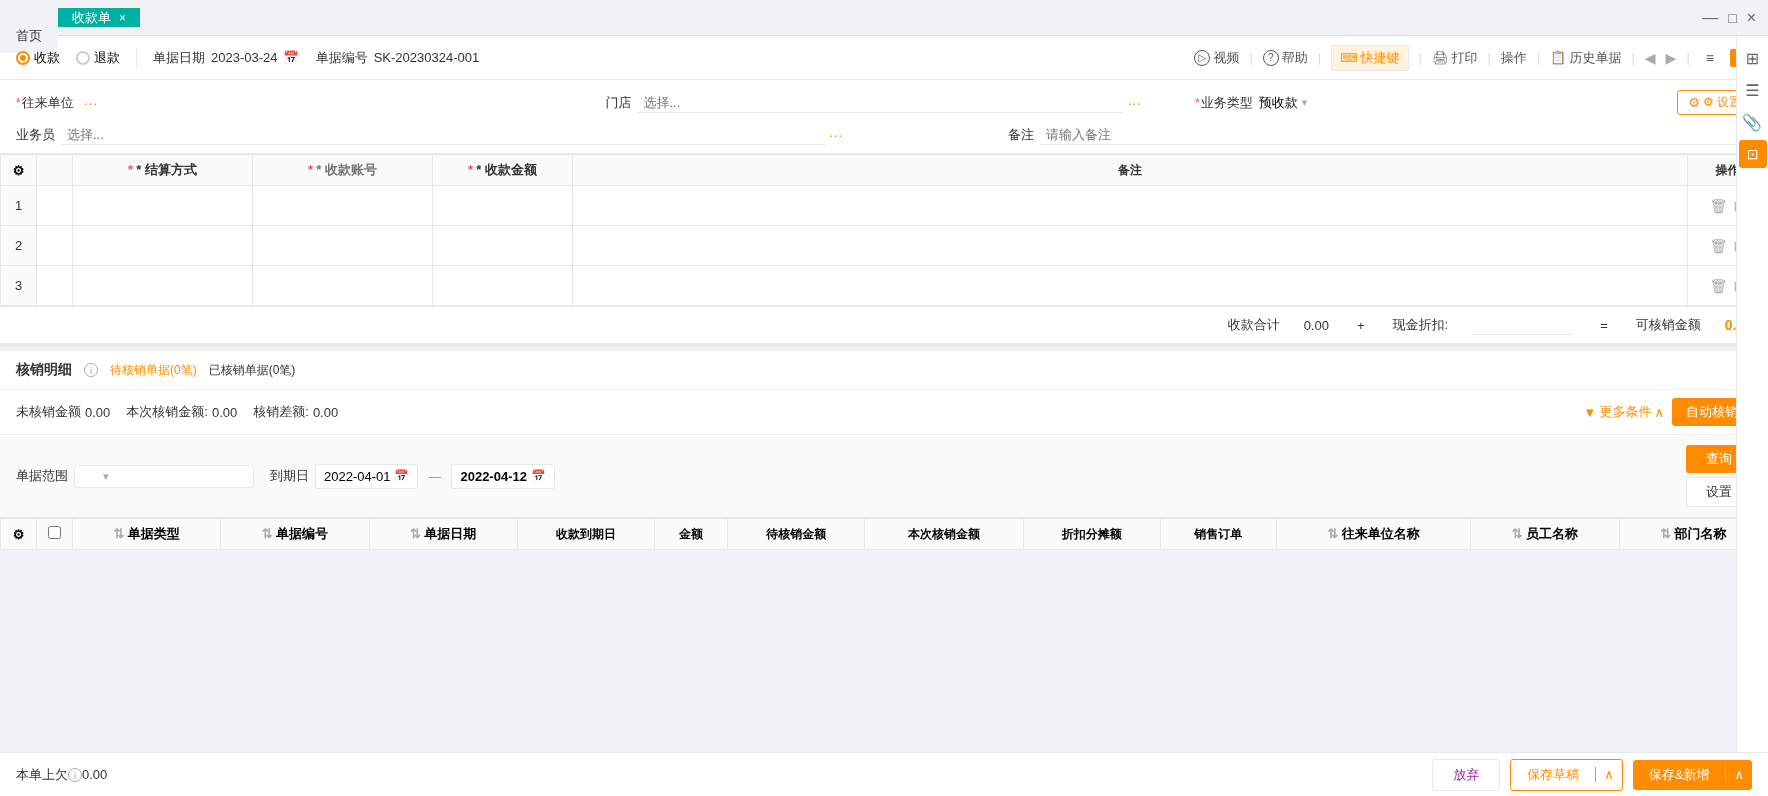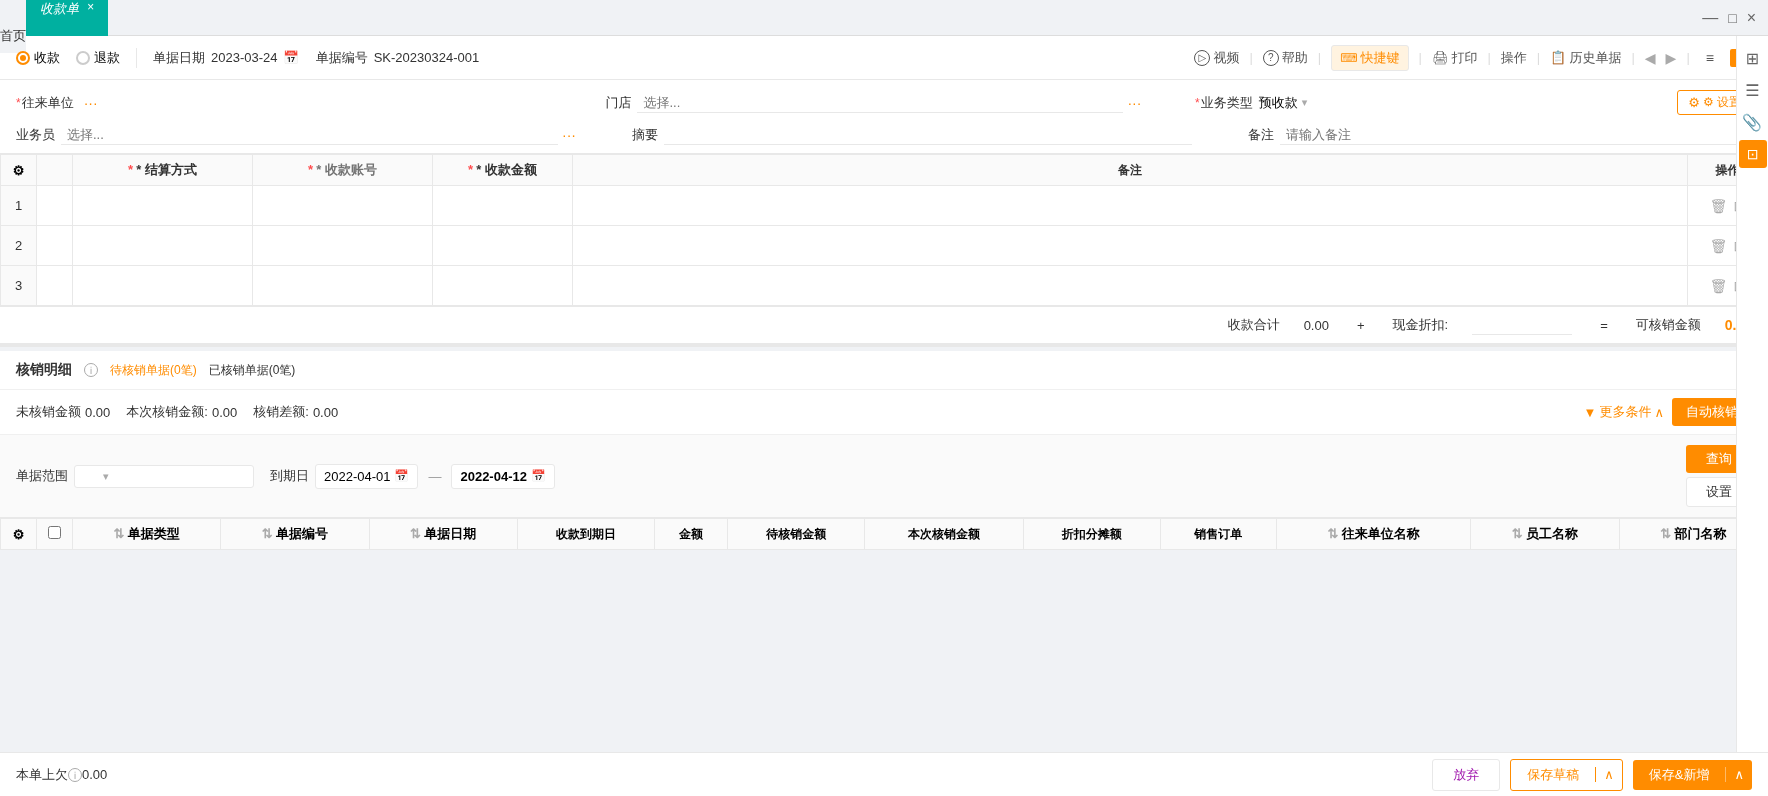--- a/index.html
+++ b/index.html
@@ -1,24 +1,24 @@
 <!DOCTYPE html>
 <html><head>
   <meta charset="utf-8">
   <style>
     * { box-sizing: border-box; margin: 0; padding: 0; font-family: 'Microsoft YaHei', Arial, sans-serif; font-size: 13px; }
     body { background: #f0f2f5; overflow: hidden; width: 1768px; height: 796px; }
 
-    .teal-tab { background: #00b0a0; color: #fff; padding: 0 14px; height: 36px; display: flex; align-items: flex-start; font-size: 13px; font-style: italic; }
+    .teal-tab { background: #00b0a0; color: #fff; padding: 0 14px; height: 19px; display: flex; align-items: center; font-size: 13px; }
   </style>
 </head>
 <body>
 
 <div style="display:flex; align-items:center; background:#f0f2f5; height:36px; border-bottom:1px solid #ddd;">
-  <div style="padding:0 0; height:100%; display:flex; align-items:center; background:#f0f2f5; color:#333; cursor:pointer; font-size:13px;margin-top:36px;">首页</div>
+  <div style="padding:0 16px; height:100%; display:flex; align-items:center; background:#f0f2f5; color:#333; cursor:pointer; font-size:13px;margin-top:36px;">首页</div>
   <div class="teal-tab">
     <span>收款单</span>
     <span style="margin-left:8px; cursor:pointer; color:#fff; font-size:12px;">×</span>
   </div>
   <div style="margin-left:auto; display:flex; align-items:center; padding-right:12px; gap:10px;">
     <span style="cursor:pointer; color:#666; font-size:16px;">—</span>
     <span style="cursor:pointer; color:#666; font-size:14px;">□</span>
     <span style="cursor:pointer; color:#666; font-size:16px;">×</span>
   </div>
 </div>
@@ -115,24 +115,20 @@
   </div>
   <div style="display:flex; align-items:center; gap:0;">
 
     <div style="display:flex; align-items:center; flex:1;">
       <span style="color:#333; white-space:nowrap; margin-right:6px;">业务员</span>
       <input type="text" style="flex: 1 1 0%; border-top: none; border-right: none; border-left: none; border-image: initial; border-bottom: 1px solid rgb(232, 232, 232); padding: 2px 6px; outline: none; color: rgb(170, 170, 170); font-size: 13px; background: transparent;" placeholder="选择...">
       <span style="color:#ff8c00; cursor:pointer; margin-left:4px; font-size:14px;">···</span>
     </div>
     <div style="flex:0.1;"></div>
 
-    <div style="display:flex; align-items:center; flex:1;">
-      <span style="color:#333; white-space:nowrap; margin-right:6px;">摘要</span>
-      <input type="text" style="flex: 1 1 0%; border-top: none; border-right: none; border-left: none; border-image: initial; border-bottom: 1px solid rgb(232, 232, 232); padding: 2px 6px; outline: none; font-size: 13px; background: transparent;">
-    </div>
     <div style="flex:0.1;"></div>
 
     <div style="display:flex; align-items:center; flex:0.9;">
       <span style="color:#333; white-space:nowrap; margin-right:6px;">备注</span>
       <input type="text" style="flex: 1 1 0%; border-top: none; border-right: none; border-left: none; border-image: initial; border-bottom: 1px solid rgb(232, 232, 232); padding: 2px 6px; outline: none; color: rgb(170, 170, 170); font-size: 13px; background: transparent;" placeholder="请输入备注">
     </div>
   </div>
 </div>
 
 <div style="background:#fff; border-bottom:1px solid #e8e8e8; overflow-x:auto;">

